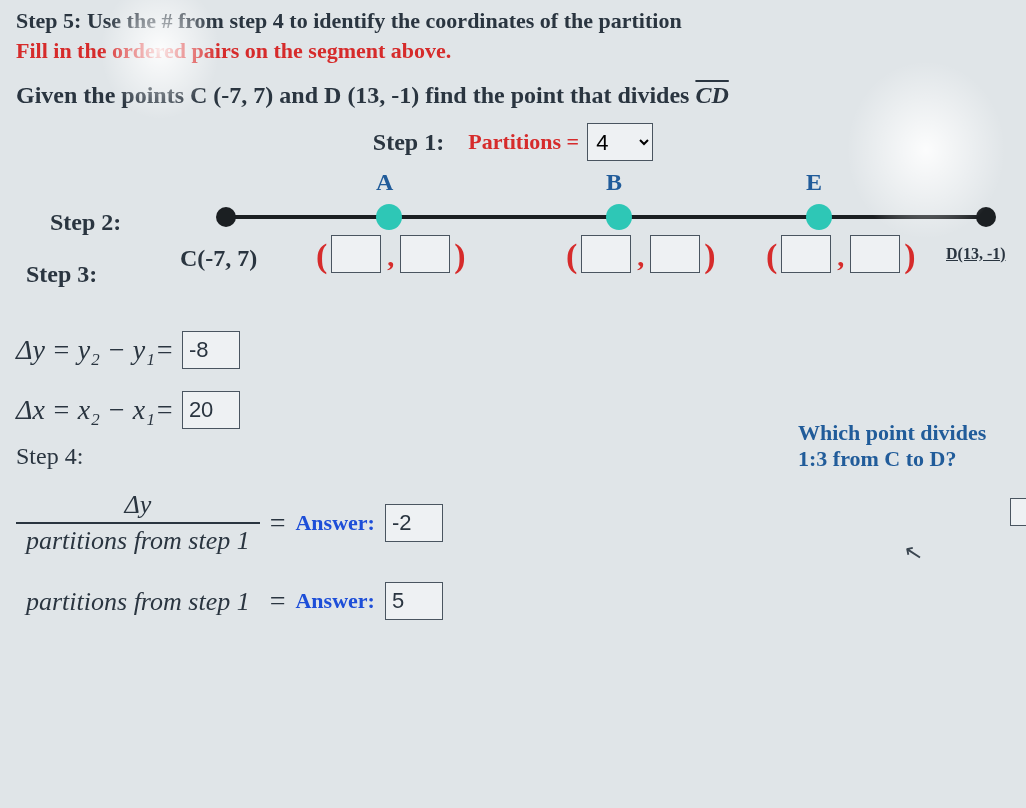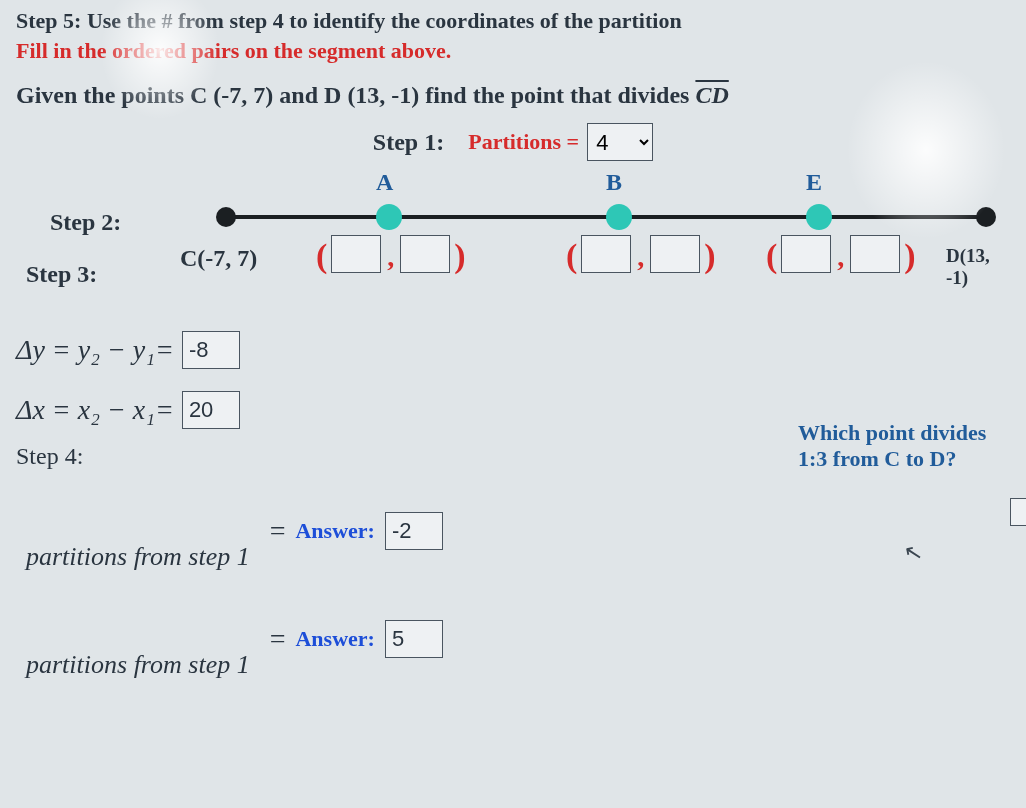--- a/index.html
+++ b/index.html
@@ -107,21 +107,21 @@
     .dot.e { left: 580px; }
     .dot.d { left: 750px; }
     .c-label {
       position: absolute;
       left: 154px; top: 76px;
       font-size: 24px; font-weight: bold;
     }
     .d-label {
       position: absolute;
       left: 920px; top: 76px;
-      font-size: 19px; font-weight: bold;
+      font-size: 16px; font-weight: bold; text-decoration: underline;
     }
     .pair-group {
       position: absolute;
       top: 66px;
       display: flex;
       align-items: flex-end;
       gap: 4px;
     }
     .pair-A { left: 290px; }
     .pair-B { left: 540px; }
@@ -158,21 +158,21 @@
       margin-bottom: 26px;
     }
     .frac {
       display: inline-block;
       text-align: center;
       font-style: italic;
       font-size: 26px;
       font-family: "Times New Roman", serif;
     }
     .frac .num { border-bottom: 2px solid #2a3540; padding: 0 10px 2px 10px; }
-    .frac .den { padding: 8px 10px 0 10px; margin-top: 44px; }
+    .frac .den { padding: 2px 10px 0 10px; }
     .eq { font-size: 28px; font-family: "Times New Roman", serif; }
     .answer-label { font-size: 22px; font-weight: bold; color: #1d4ed8; }
     .which-box {
       position: absolute;
       right: 8px;
       top: 420px;
       width: 220px;
       font-size: 22px;
       font-weight: bold;
       color: #215c9a;
@@ -270,20 +270,21 @@
   </div>
   <div class="delta-row">
     <span>Δx = x₂ − x₁=</span>
     <input class="boxed" value="20" style="">
   </div>
 
   <div class="step4-label">Step 4:</div>
 
   <div class="frac-row">
     <div class="frac">
+      <div class="num">Δy</div>
       <div class="den">partitions from step 1</div>
     </div>
     <span class="eq">=</span>
     <span class="answer-label">Answer:</span>
     <input class="boxed" value="-2" style="">
   </div>
 
   <div class="frac-row">
     <div class="frac">
       <div class="den">partitions from step 1</div>

